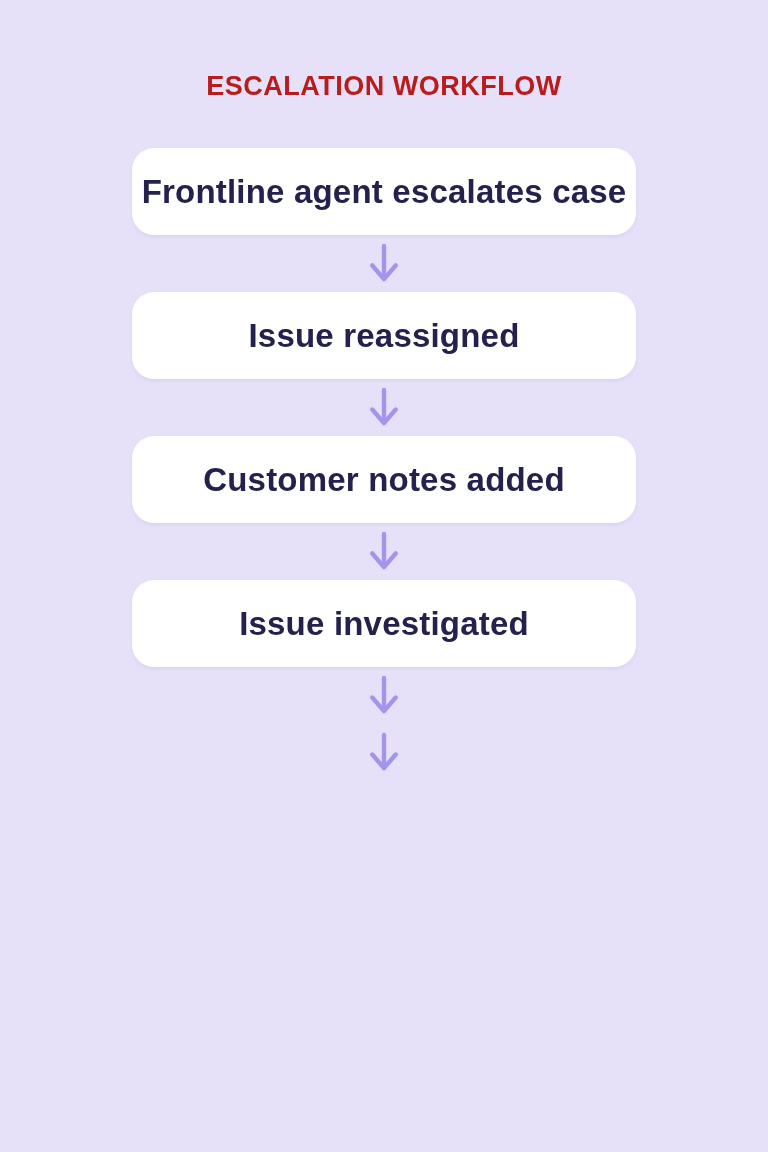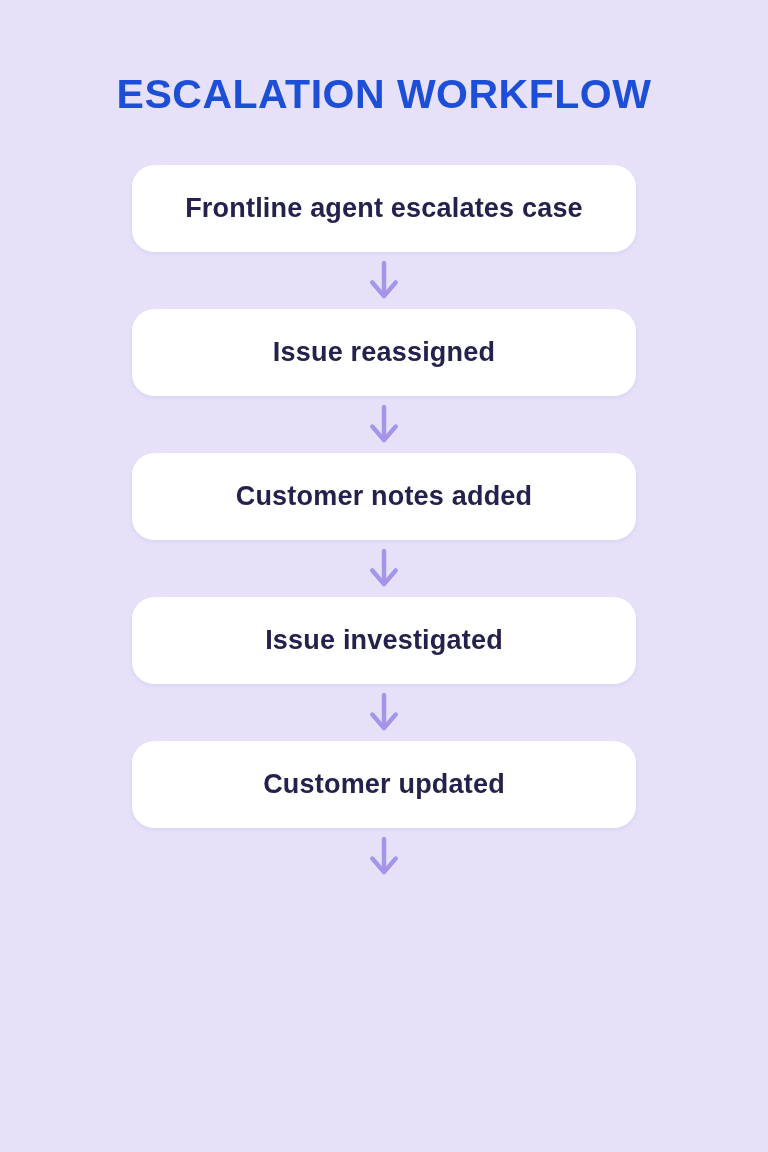--- a/index.html
+++ b/index.html
@@ -14,24 +14,24 @@
     background: #E6E1F9;
     font-family: "Liberation Sans", sans-serif;
     display: flex;
     flex-direction: column;
     align-items: center;
   }
 
   .page-title {
     margin-top: 70px;
     margin-bottom: 46px;
-    font-size: 41px;
+    font-size: 27px;
     font-weight: 800;
     letter-spacing: 0.5px;
-    color: #1d4ed8;
+    color: #b91c1c;
     line-height: 1.2;
   }
 
   .flow {
     display: flex;
     flex-direction: column;
     align-items: center;
   }
 
   .step {
@@ -39,21 +39,21 @@
     height: 87px;
     background: #FFFFFF;
     border-radius: 22px;
     box-shadow: 0 2px 4px rgba(37, 33, 77, 0.06);
     display: flex;
     align-items: center;
     justify-content: center;
   }
 
   .step-label {
-    font-size: 27px;
+    font-size: 33px;
     font-weight: 700;
     color: #25214D;
     text-align: center;
     letter-spacing: 0.2px;
   }
 
   .arrow {
     width: 32px;
     height: 41px;
     margin: 8px 0;
@@ -105,23 +105,20 @@
 
   <div class="step">
     <span class="step-label">Issue investigated</span>
   </div>
 
   <svg class="arrow" viewBox="0 0 32 42">
     <line x1="16" y1="3" x2="16" y2="35"></line>
     <polyline points="4,23 16,37 28,23"></polyline>
   </svg>
 
-  <div class="step">
-    <span class="step-label">Customer updated</span>
-  </div>
 
   <svg class="arrow" viewBox="0 0 32 42">
     <line x1="16" y1="3" x2="16" y2="35"></line>
     <polyline points="4,23 16,37 28,23"></polyline>
   </svg>
 
 
 </div>
 
 </body></html>

